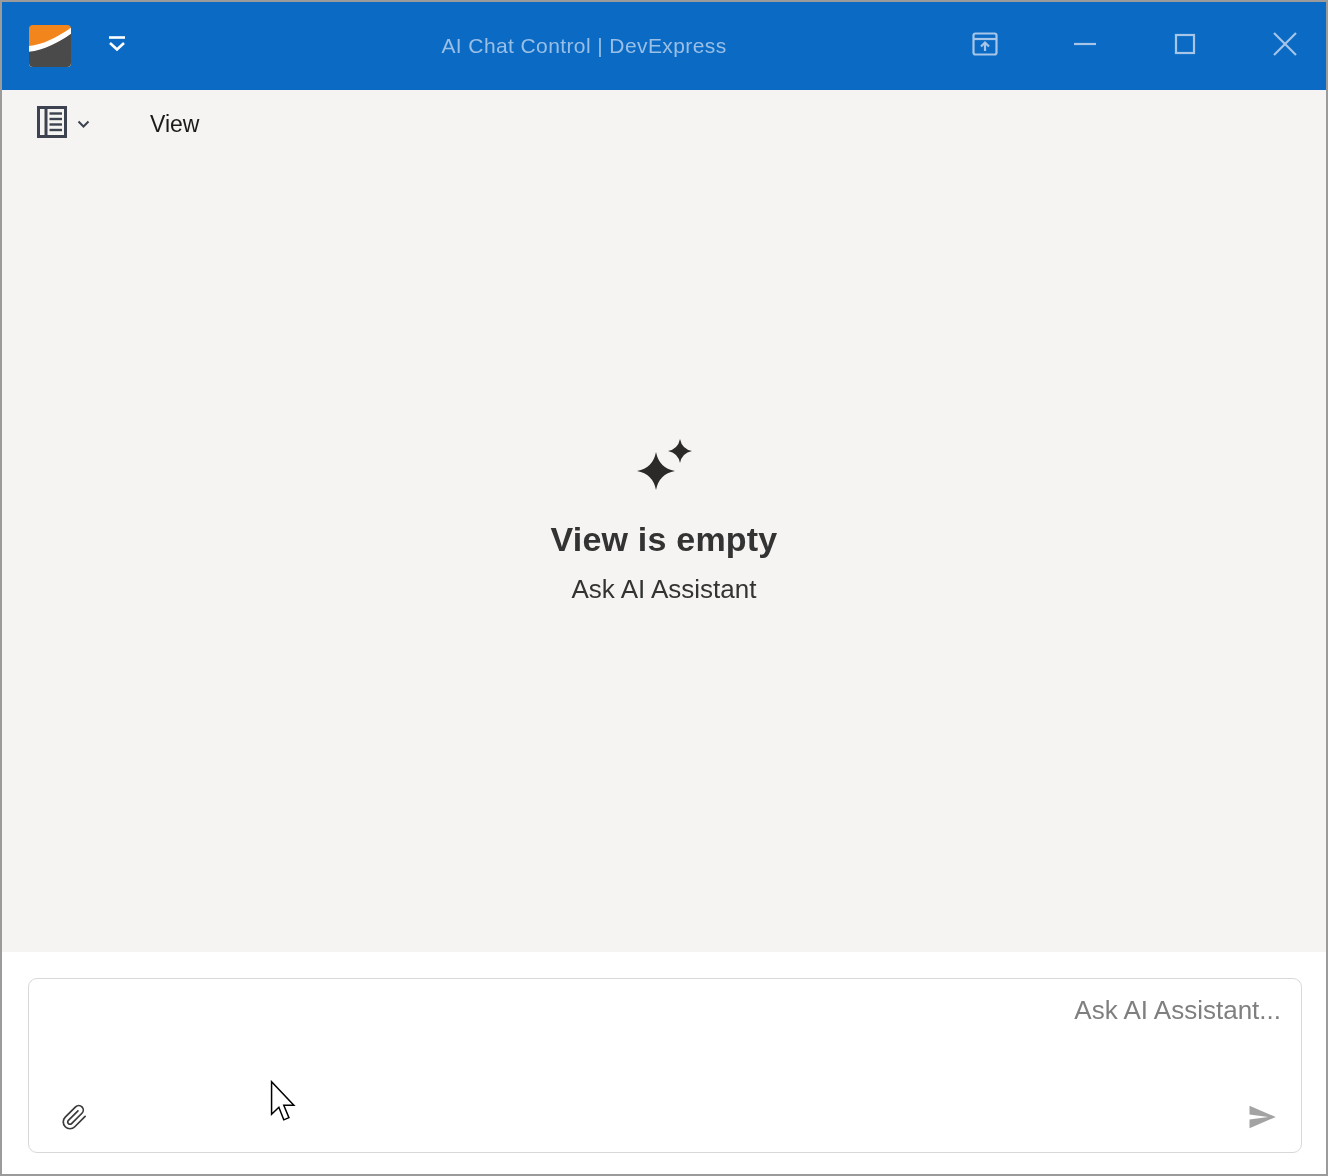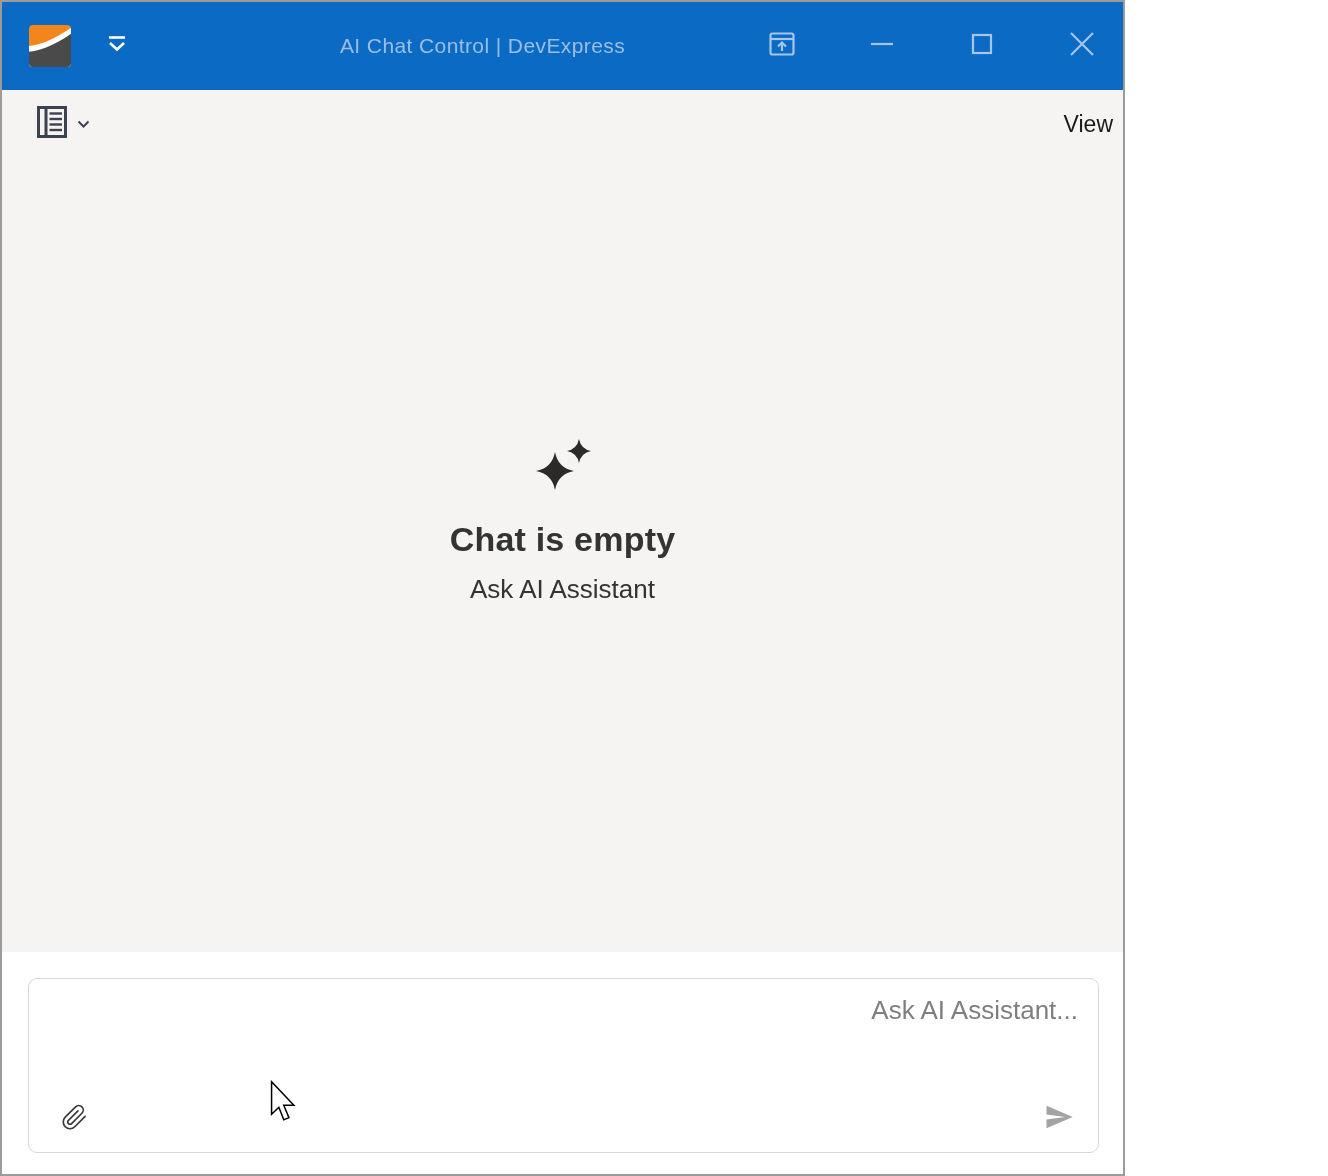--- a/index.html
+++ b/index.html
@@ -1,38 +1,38 @@
 <!DOCTYPE html>
 <html><head>
 <meta charset="utf-8">
 <style>
   * { margin:0; padding:0; box-sizing:border-box; }
   html,body { width:1328px; height:1176px; overflow:hidden; background:#fff;
               font-family:"Liberation Sans", sans-serif; }
-  .window { width:1125px; height:1176px; border:2px solid #9B9B9B;
+  .window { width:1328px; height:1176px; border:2px solid #9B9B9B;
             display:flex; flex-direction:column; background:#F5F4F2; }
 
   
   .titlebar { height:88px; flex:none; background:#0B6BC4; display:flex;
               align-items:center; position:relative; }
   .logo-wrap { margin-left:27px; width:42px; height:42px; flex:none; display:flex; }
   .qat-btn { margin-left:28px; width:36px; height:36px; display:flex;
              align-items:center; justify-content:center; cursor:default; }
   .title-text { position:absolute; left:200px; right:360px; text-align:center;
                 color:#9ABFE6; font-size:21px; letter-spacing:0.4px;
                 pointer-events:none; white-space:nowrap; }
   .win-buttons { margin-left:auto; margin-right:12px; display:flex;
                  align-items:center; gap:42px; }
   .win-btn { width:58px; height:58px; display:flex; align-items:center;
              justify-content:center; }
 
   
   .content { flex:1; position:relative; background:#F5F4F2; }
   .menubar { position:absolute; top:0; left:0; right:0; height:68px;
-             display:flex; align-items:center; padding-left:33px;justify-content:space-between; }
+             display:flex; align-items:center; padding-left:33px; }
   .app-menu-btn { display:flex; align-items:center; gap:4px; height:52px; }
   .menu-item { margin-left:50px; font-size:23px; color:#1A1A1A; padding:6px 10px; }
 
   .empty-state { position:absolute; inset:0; display:flex; flex-direction:column;
                  align-items:center; justify-content:center; }
   .empty-icon { margin-bottom:24px; }
   .empty-title { font-size:34px; font-weight:bold; color:#333333; letter-spacing:0.2px; }
   .empty-subtitle { margin-top:15px; font-size:26px; color:#333333; }
 
   
@@ -140,21 +140,21 @@
       <div class="menu-item">View</div>
     </div>
 
     <div class="empty-state">
       <div class="empty-icon">
         <svg width="58" height="54" viewBox="0 0 58 54" fill="#2B2A29">
           <path d="M21,14 Q24,30 40,33 Q24,36 21,52 Q18,36 2,33 Q18,30 21,14 Z"></path>
           <path d="M45,1 Q47,11 57,13 Q47,15 45,25 Q43,15 33,13 Q43,11 45,1 Z"></path>
         </svg>
       </div>
-      <div class="empty-title">Chat is empty</div>
+      <div class="empty-title">View is empty</div>
       <div class="empty-subtitle">Ask AI Assistant</div>
     </div>
   </div>
 
   <div class="composer">
     <div class="composer-box">
       <textarea placeholder="Ask AI Assistant..." style=""></textarea>
       <div class="composer-toolbar">
         <div class="icon-btn">
           <span>

